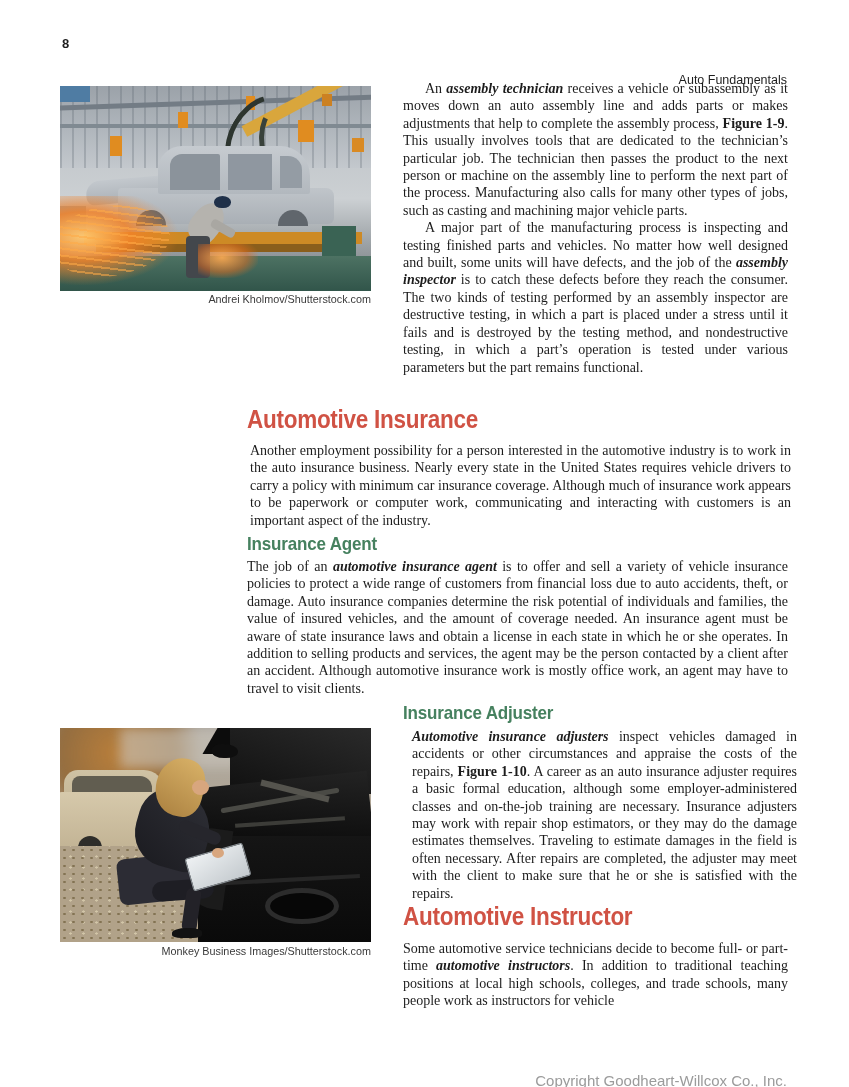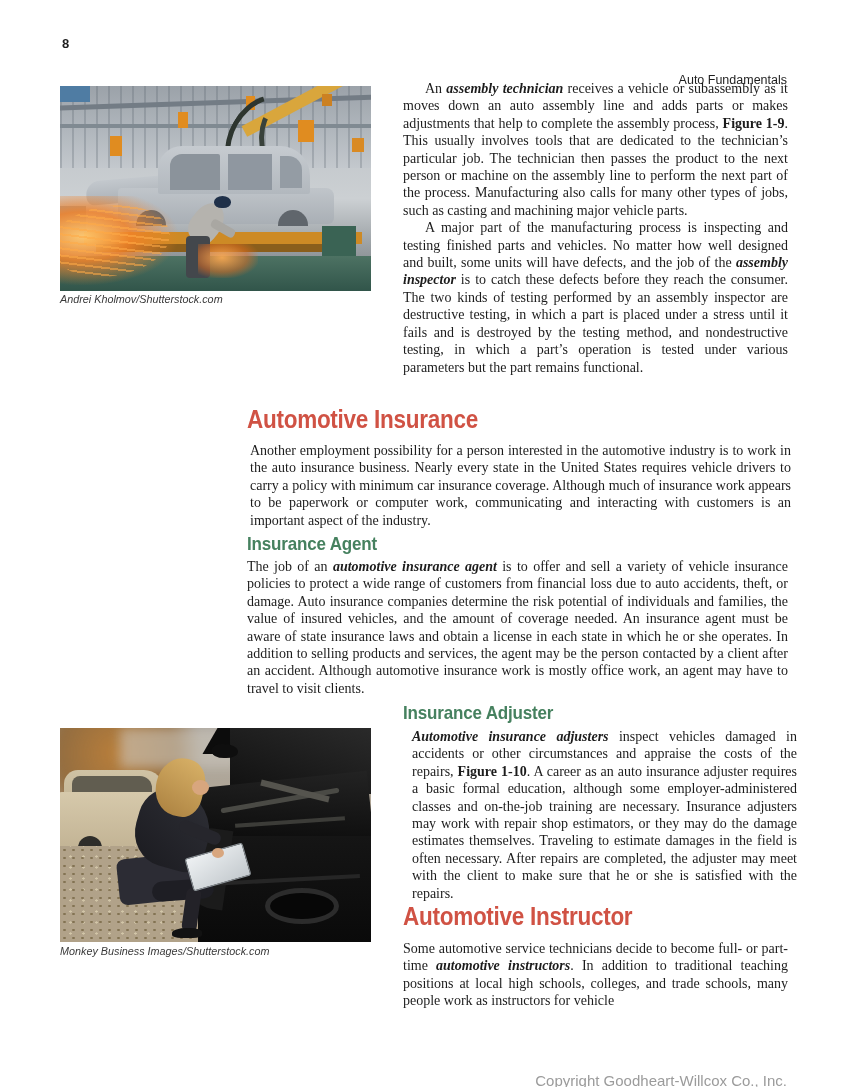--- a/index.html
+++ b/index.html
@@ -17,22 +17,22 @@
      font-size:25px;line-height:26px;color:var(--heading_red,#d05244);
      transform:scaleX(.9);transform-origin:left top;white-space:nowrap;letter-spacing:-.3px;}
   .h-minor{position:absolute;font-family:"Liberation Sans",sans-serif;font-weight:bold;
      font-size:18.5px;line-height:20px;color:var(--heading_green,#46815f);
      transform:scaleX(.92);transform-origin:left top;white-space:nowrap;letter-spacing:-.2px;}
   
   .body-block{position:absolute;font-size:14px;line-height:17.4px;text-align:justify;color:#1c1c1c;}
   .body-block p{margin:0;}
   .body-block p.indent{text-indent:22px;}
   
-  .credit{position:absolute;font-family:"Liberation Sans",sans-serif;font-style:italic;
-     font-size:10.8px;color:#3a3a3a;text-align:left;}
+  .credit{position:absolute;font-family:"Liberation Sans",sans-serif;
+     font-size:10.8px;color:#3a3a3a;text-align:right;}
   .caption{position:absolute;font-family:"Liberation Sans",sans-serif;font-size:12.8px;
      line-height:16.2px;color:#232323;text-align:left;}
   .fig-label{font-weight:bold;color:var(--caption_green,#4a8a6e);}
   
   .photo{position:absolute;overflow:hidden;}
   .photo div{position:absolute;}
   
   .photo1{left:60px;top:86px;width:311px;height:205px;
      background:linear-gradient(180deg,#a8adb3 0%,#c2c7cb 30%,#ccd0d3 55%,#9aa0a4 78%,#6f7578 100%);}
   .p1-ceiling{left:0;top:0;width:311px;height:82px;

